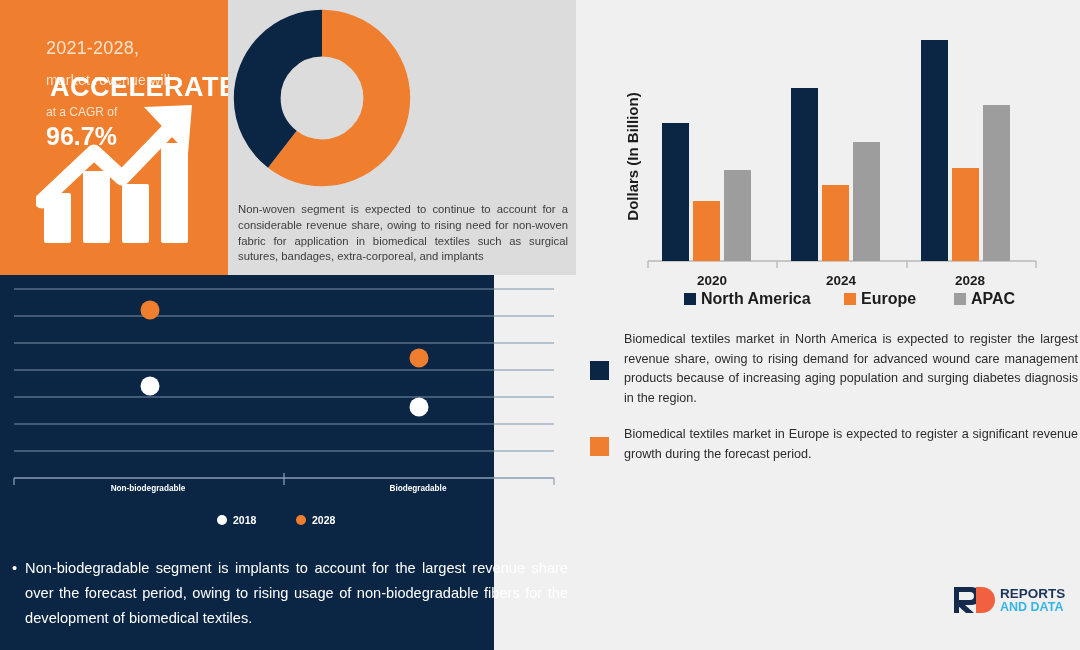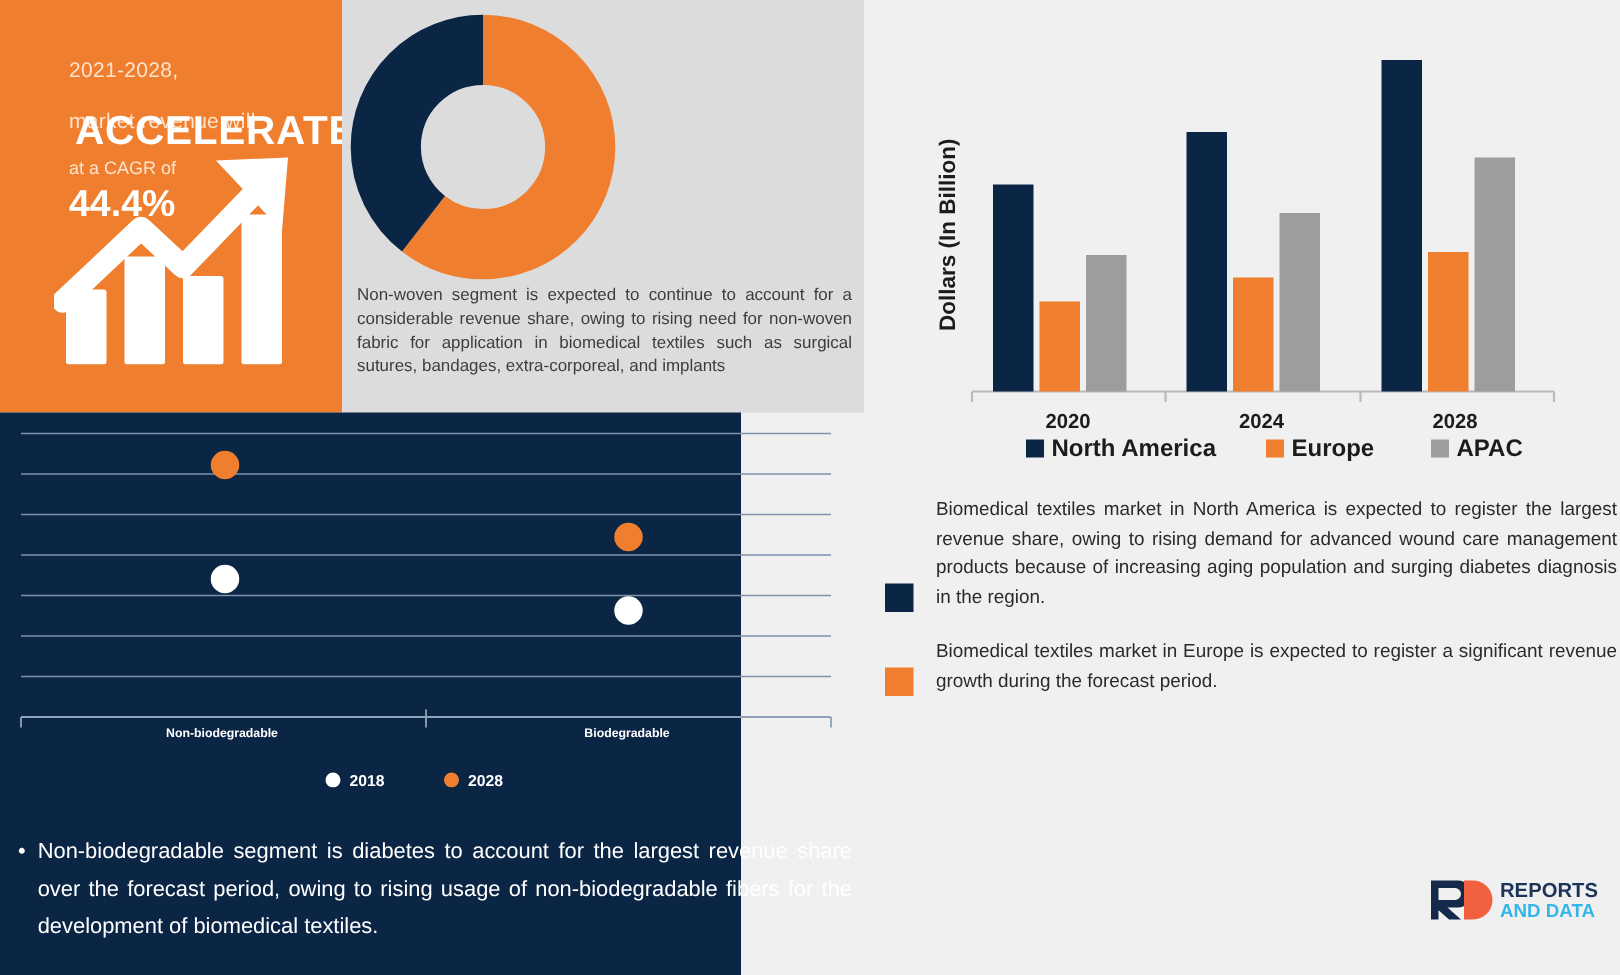--- a/index.html
+++ b/index.html
@@ -9,38 +9,38 @@
     background: #f0f0f1;
     overflow: hidden;
   }
   #root { position: relative; width: 1080px; height: 650px; background: #f0f0f1; }
 
   
   .cagr-panel {
     position: absolute; left: 0; top: 0; width: 228px; height: 275px;
     background: #ef7f2e; color: #ffffff; overflow: hidden;
   }
-  .cagr-years { position: absolute; left: 46px; top: 38px; font-size: 14px; color: #fde3cd; letter-spacing: .2px; }
+  .cagr-years { position: absolute; left: 46px; top: 38px; font-size: 18px; color: #fde3cd; letter-spacing: .2px; }
   .cagr-sub1 { position: absolute; left: 46px; top: 72px; font-size: 14px; color: #fde3cd; letter-spacing: .2px; }
   .cagr-big { position: absolute; left: 50px; top: 72px; font-size: 27px; font-weight: bold; letter-spacing: .5px; color: #ffffff; }
   .cagr-sub2 { position: absolute; left: 46px; top: 105px; font-size: 12px; color: #fde3cd; }
   .cagr-value { position: absolute; left: 46px; top: 122px; font-size: 25px; font-weight: bold; color: #ffffff; }
   .cagr-graphic { position: absolute; left: 36px; top: 98px; width: 180px; height: 145px; }
 
   
   .donut-panel {
     position: absolute; left: 228px; top: 0; width: 348px; height: 275px;
     background: #dcdcdc;
   }
   .donut-wrap { position: absolute; left: 4px; top: 8px; width: 180px; height: 180px; }
   .donut-stat { position: absolute; left: 193px; top: 6px; width: 150px; }
   .donut-pct { font-size: 27px; color: #ef7f2e; line-height: 32px; letter-spacing: .5px; }
   .donut-desc { font-size: 11.5px; color: #3d3d3d; line-height: 17px; margin-top: 2px; }
   .donut-note {
-    position: absolute; left: 10px; top: 190px; width: 330px;
+    position: absolute; left: 10px; top: 202px; width: 330px;
     font-size: 11.3px; color: #3d3d3d; line-height: 15.8px; text-align: justify;
   }
 
   
   .dot-panel {
     position: absolute; left: 0; top: 275px; width: 494px; height: 375px;
     background: #0b2545;
   }
   .dot-plot { position: absolute; left: 0; top: 0; width: 575px; height: 250px; }
   .dot-bullet {
@@ -56,38 +56,38 @@
     background: #f0f0f1;
   }
   .ylabel {
     position: absolute; left: -24px; top: 148px; width: 160px;
     transform: rotate(-90deg); transform-origin: center center;
     font-size: 15px; font-weight: bold; color: #1c1c1c; text-align: center;
   }
 
   
   .notes { position: absolute; left: 590px; top: 330px; width: 488px; }
-  .note-row { display: flex; align-items: flex-end; margin-bottom: 17px; }
+  .note-row { display: flex; align-items: center; margin-bottom: 17px; }
   .swatch { flex: 0 0 auto; width: 19px; height: 19px; margin-right: 15px; margin-top: 3px; }
   .note-text { font-size: 12.6px; line-height: 19.5px; color: #2b2b2b; text-align: justify; }
 
   
   .logo { position: absolute; left: 950px; top: 581px; width: 118px; height: 36px; }
 </style>
 </head>
 <body>
 
 <div id="root">
 
   <div class="cagr-panel">
     <div class="cagr-years">2021-2028,</div>
     <div class="cagr-sub1">market revenue will</div>
     <div class="cagr-big">ACCELERATE</div>
     <div class="cagr-sub2">at a CAGR of</div>
-    <div class="cagr-value">44.4%</div>
+    <div class="cagr-value">96.7%</div>
     <svg class="cagr-graphic" viewBox="0 0 180 145">
       <rect x="8" y="95" width="27" height="50" rx="2" fill="#ffffff"></rect>
       <rect x="47" y="73" width="27" height="72" rx="2" fill="#ffffff"></rect>
       <rect x="86" y="86" width="27" height="59" rx="2" fill="#ffffff"></rect>
       <rect x="125" y="45" width="27" height="100" rx="2" fill="#ffffff"></rect>
       <path d="M6 103 L58 54 L86 80 L142 22" stroke="#ffffff" stroke-width="15" fill="none" stroke-linecap="round" stroke-linejoin="round"></path>
       <path d="M108 9 L156 7 L152 56 Z" fill="#ffffff"></path>
     </svg>
   </div>
 
@@ -129,21 +129,21 @@
       <text x="148" y="216" fill="#ffffff" font-size="8.2" font-weight="bold" text-anchor="middle" font-family="Liberation Sans, sans-serif">Non-biodegradable</text>
       <text x="418" y="216" fill="#ffffff" font-size="8.2" font-weight="bold" text-anchor="middle" font-family="Liberation Sans, sans-serif">Biodegradable</text>
 
       <circle cx="222" cy="245" r="5" fill="#ffffff"></circle>
       <text x="233" y="249" fill="#ffffff" font-size="10.5" font-weight="bold" font-family="Liberation Sans, sans-serif">2018</text>
       <circle cx="301" cy="245" r="5" fill="#ef7f2e"></circle>
       <text x="312" y="249" fill="#ffffff" font-size="10.5" font-weight="bold" font-family="Liberation Sans, sans-serif">2028</text>
     </svg>
     <div class="dot-bullet">
       <span class="bdot">•</span>
-      <span>Non-biodegradable segment is diabetes to account for the largest revenue share over the forecast period, owing to rising usage of non-biodegradable fibers for the development of biomedical textiles.</span>
+      <span>Non-biodegradable segment is implants to account for the largest revenue share over the forecast period, owing to rising usage of non-biodegradable fibers for the development of biomedical textiles.</span>
     </div>
   </div>
 
   <div class="bar-panel">
     <div class="ylabel">Dollars (In Billion)</div>
     <svg viewBox="0 0 504 310" width="504" height="310">
 
       <g stroke="#b9b9b9" stroke-width="1.4">
         <line x1="72" y1="261" x2="460" y2="261"></line>
         <line x1="72" y1="261" x2="72" y2="268"></line>

